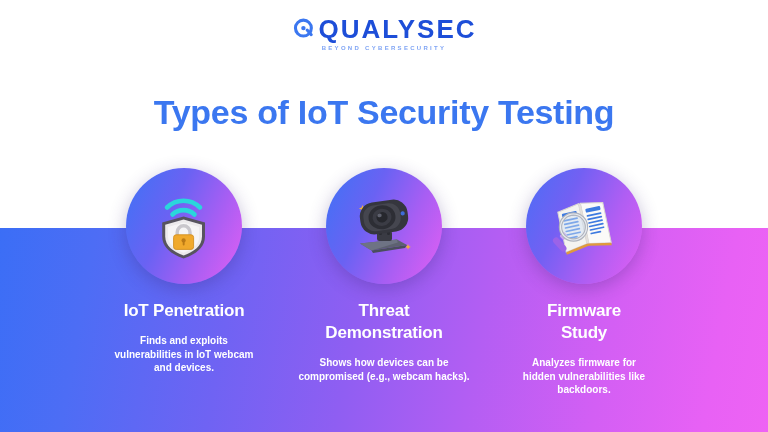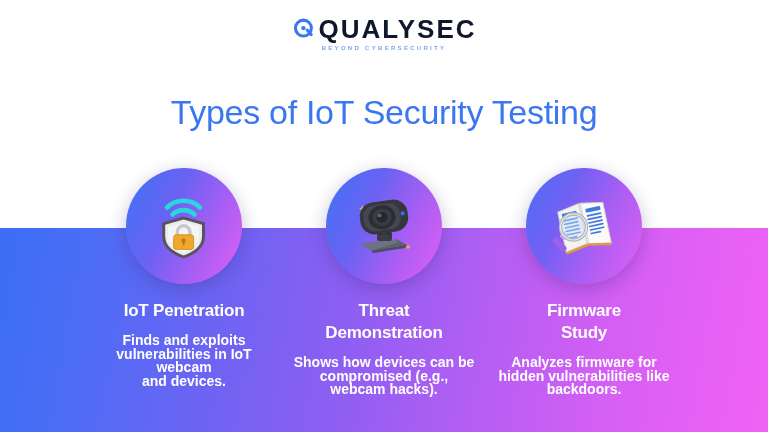--- a/index.html
+++ b/index.html
@@ -23,32 +23,32 @@
 
   
   .logo-wrap {
     position:absolute; left:0; top:16px; width:768px;
     display:flex; flex-direction:column; align-items:center;
   }
   .logo-row { display:flex; align-items:center; }
   .logo-mark { width:26px; height:26px; margin-right:1px; display:block; }
   .logo-word {
     font-size:26px; font-weight:700; letter-spacing:2.0px;
-    color:#0f172a; line-height:26px;
+    color:#1d4ed8; line-height:26px;
     font-family:"Liberation Sans", sans-serif;
   }
   .logo-tag {
     font-size:6.0px; letter-spacing:2.3px; color:#7fa4f4;
     margin-top:3px; font-weight:600; text-align:center;
   }
 
   
   .title {
     position:absolute; left:0; top:92px; width:768px;
-    text-align:center; font-size:34px; font-weight:400;
+    text-align:center; font-size:34px; font-weight:700;
     color:#3b77f0; letter-spacing:-0.3px; line-height:40px;
   }
 
   
   .cols {
     position:absolute; left:0; top:168px; width:768px; height:264px;
     display:flex; justify-content:center; align-items:flex-start;
   }
   .col {
     width:200px; display:flex; flex-direction:column; align-items:center;
@@ -64,21 +64,21 @@
   .c3 { background:linear-gradient(115deg,#4a6ef6 0%,#7360f3 34%,#b05ef3 66%,#e45ff4 100%); }
   .icon-svg { width:74px; height:74px; display:block; }
 
   .head {
     margin-top:16px; text-align:center; color:#ffffff;
     font-size:17px; font-weight:700; line-height:22px;
     letter-spacing:-0.2px; width:190px;
   }
   .desc {
     margin-top:12px; text-align:center; color:#ffffff;
-    font-size:14px; font-weight:600; line-height:13.5px; width:185px;
+    font-size:10px; font-weight:600; line-height:13.5px; width:185px;
   }
 
   
   .head span, .desc span { display:block; }
 </style>
 </head>
 <body>
 
 <div id="stage">
 

